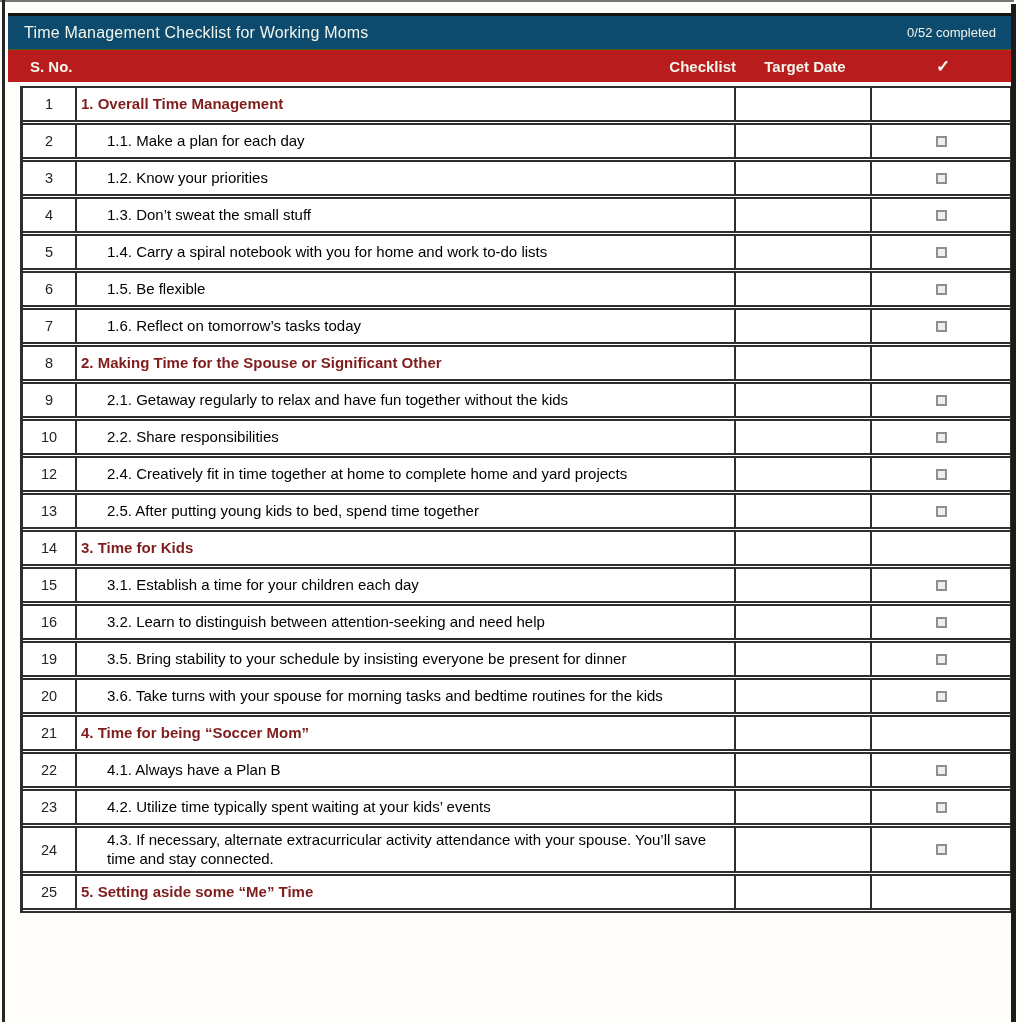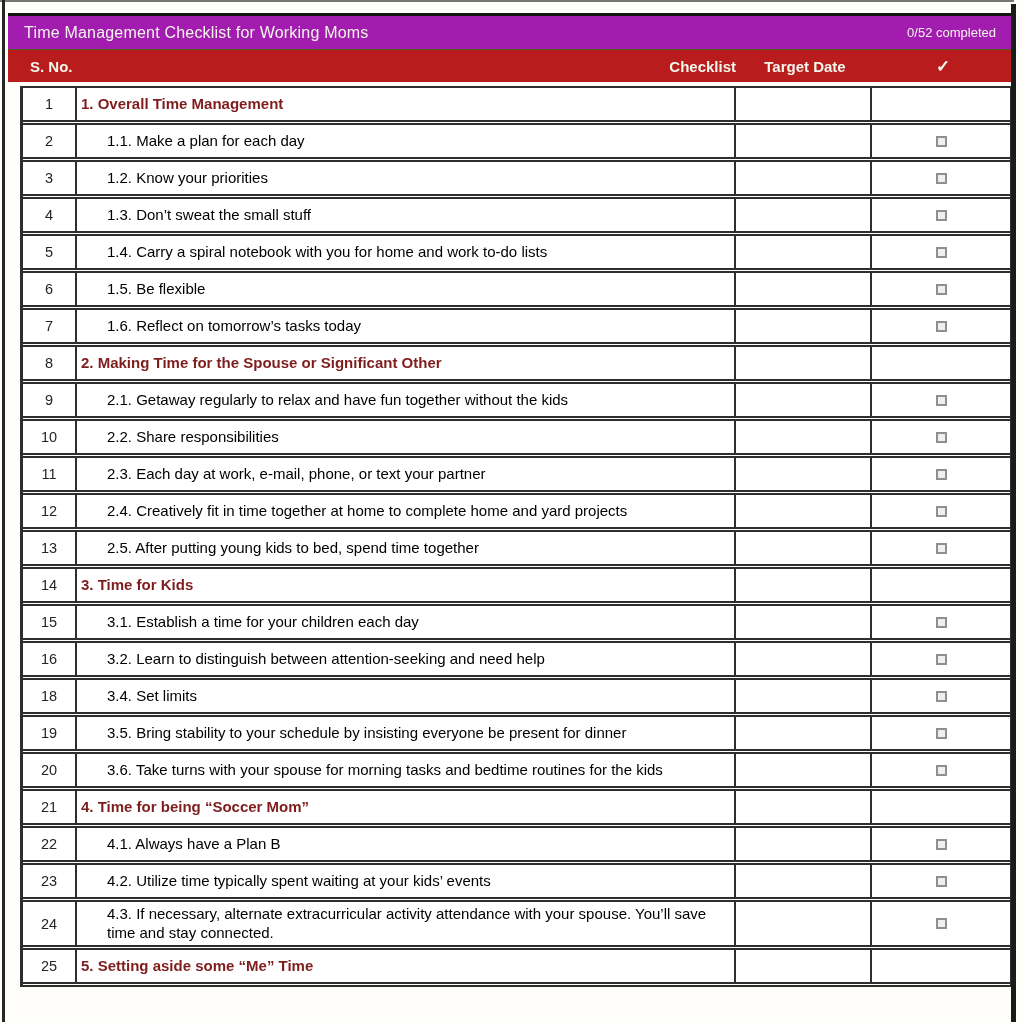--- a/index.html
+++ b/index.html
@@ -14,21 +14,21 @@
   
   .top-edge-line{position:absolute;top:0;left:0;width:1014px;height:2px;background:#4a4a44;opacity:.75;}
   .left-edge-line{position:absolute;top:0;left:2px;width:3px;height:1022px;background:#262626;}
   .right-edge-line{position:absolute;top:4px;left:1011px;width:5px;height:1018px;background:#1b1b1b;}
 
   
   .sheet-head{position:absolute;left:8px;top:13px;width:1004px;}
   .title-bar{
     box-sizing:border-box;
     height:36px;
-    background:#a21caf;
+    background:#0c4a6e;
     border-top:3px solid #141414;
     display:flex;align-items:center;justify-content:space-between;
     padding:0 16px 0 16px;
     color:#f2f4ea;
   }
   .title-bar .title{font-size:16px;letter-spacing:.2px;}
   .title-bar .progress{font-size:13px;}
   .header-row{
     box-sizing:border-box;
     height:33px;
@@ -169,28 +169,20 @@
   </div>
       <div class="row">
     <div class="cell c-no">10</div>
     <div class="cell c-text">2.2. Share responsibilities</div>
     <div class="cell c-date"></div>
     <div class="cell c-check">
       <span class="cbx"></span>
     </div>
   </div>
       <div class="row">
-    <div class="cell c-no">11</div>
-    <div class="cell c-text">2.3. Each day at work, e-mail, phone, or text your partner</div>
-    <div class="cell c-date"></div>
-    <div class="cell c-check">
-      <span class="cbx"></span>
-    </div>
-  </div>
-      <div class="row">
     <div class="cell c-no">12</div>
     <div class="cell c-text">2.4. Creatively fit in time together at home to complete home and yard projects</div>
     <div class="cell c-date"></div>
     <div class="cell c-check">
       <span class="cbx"></span>
     </div>
   </div>
       <div class="row">
     <div class="cell c-no">13</div>
     <div class="cell c-text">2.5. After putting young kids to bed, spend time together</div>
@@ -211,28 +203,20 @@
     <div class="cell c-no">15</div>
     <div class="cell c-text">3.1. Establish a time for your children each day</div>
     <div class="cell c-date"></div>
     <div class="cell c-check">
       <span class="cbx"></span>
     </div>
   </div>
       <div class="row">
     <div class="cell c-no">16</div>
     <div class="cell c-text">3.2. Learn to distinguish between attention-seeking and need help</div>
-    <div class="cell c-date"></div>
-    <div class="cell c-check">
-      <span class="cbx"></span>
-    </div>
-  </div>
-      <div class="row">
-    <div class="cell c-no">18</div>
-    <div class="cell c-text">3.4. Set limits</div>
     <div class="cell c-date"></div>
     <div class="cell c-check">
       <span class="cbx"></span>
     </div>
   </div>
       <div class="row">
     <div class="cell c-no">19</div>
     <div class="cell c-text">3.5. Bring stability to your schedule by insisting everyone be present for dinner</div>
     <div class="cell c-date"></div>
     <div class="cell c-check">

